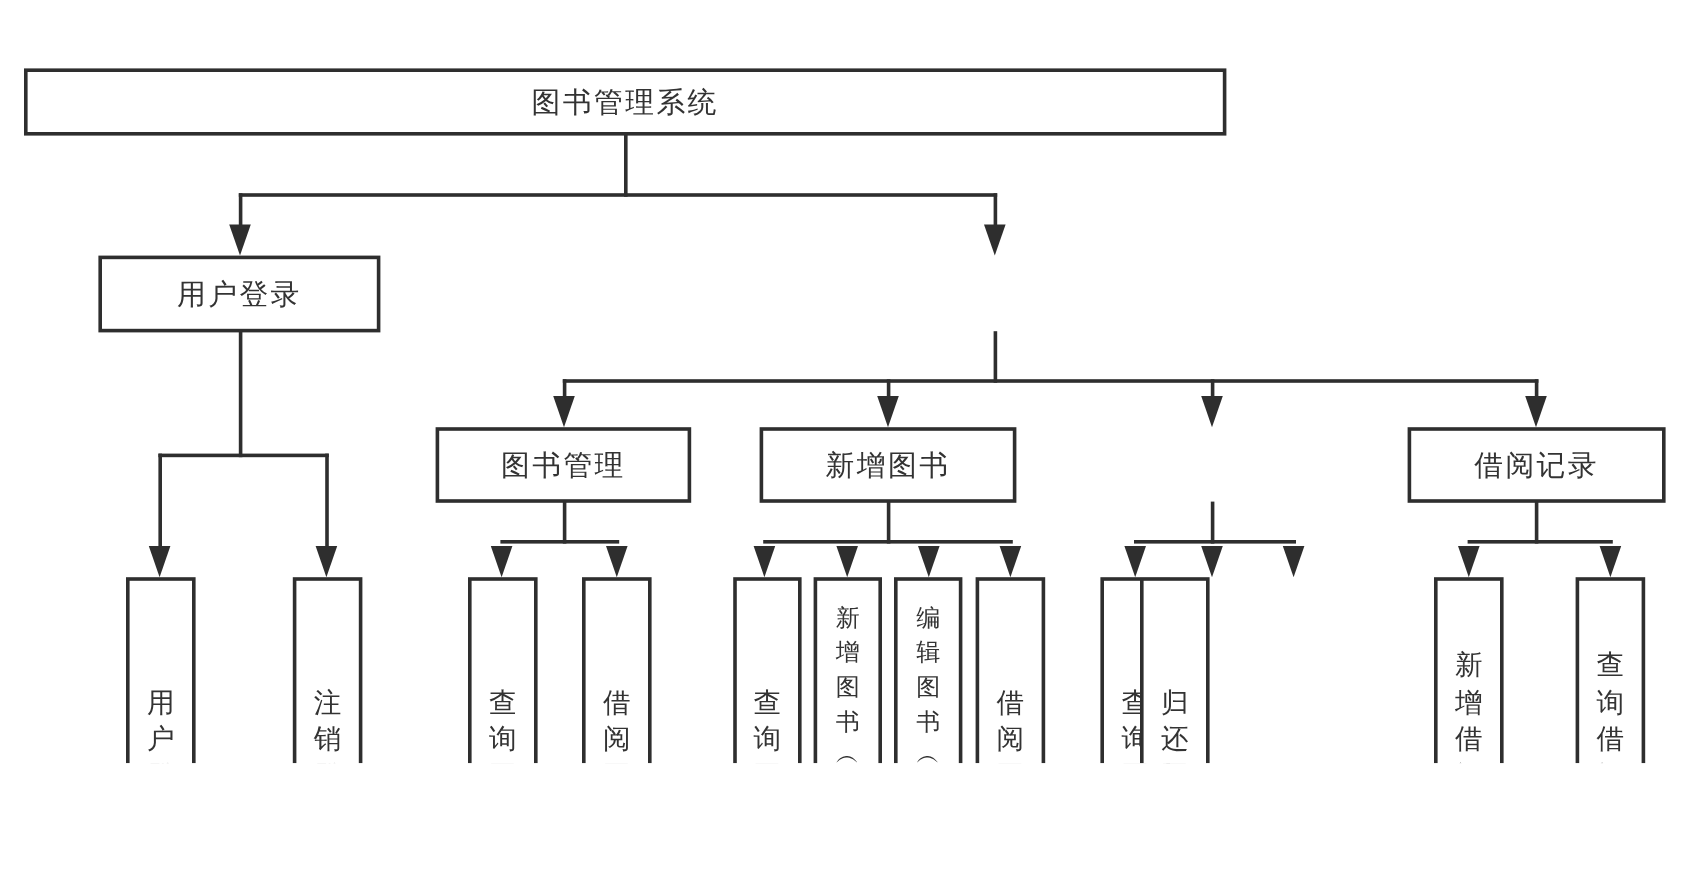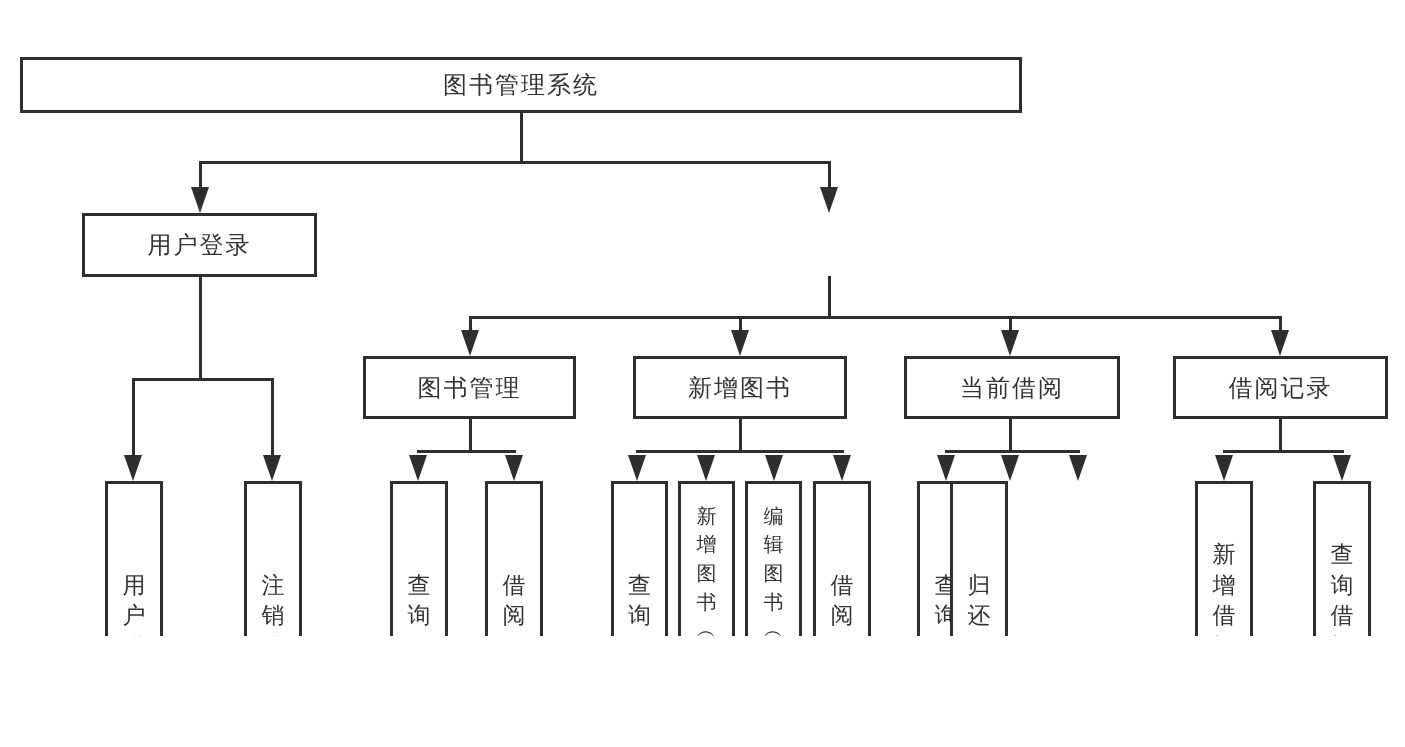--- a/index.html
+++ b/index.html
@@ -75,23 +75,20 @@
   <div class="ah" style="left:1001px;top:286px"></div>
   <div class="vl" style="left:1279px;top:272px;height:17px"></div>
   <div class="ah" style="left:1271px;top:286px"></div>
 
   <div class="box hbox" style="left:363px;top:312px;width:213px;height:63px">
     <span>图书管理</span>
   </div>
   <div class="box hbox" style="left:633px;top:312px;width:214px;height:63px">
     <span>新增图书</span>
   </div>
-  <div class="box hbox" style="left:904px;top:312px;width:216px;height:63px">
-    <span>当前借阅</span>
-  </div>
   <div class="box hbox" style="left:1173px;top:312px;width:215px;height:63px">
     <span>借阅记录</span>
   </div>
 
   <div class="vl" style="left:469px;top:374px;height:35px"></div>
   <div class="hl" style="left:417px;top:406px;width:99px"></div>
   <div class="ah" style="left:409px;top:411px"></div>
   <div class="ah" style="left:505px;top:411px"></div>
 
   <div class="vl" style="left:739px;top:374px;height:35px"></div>

